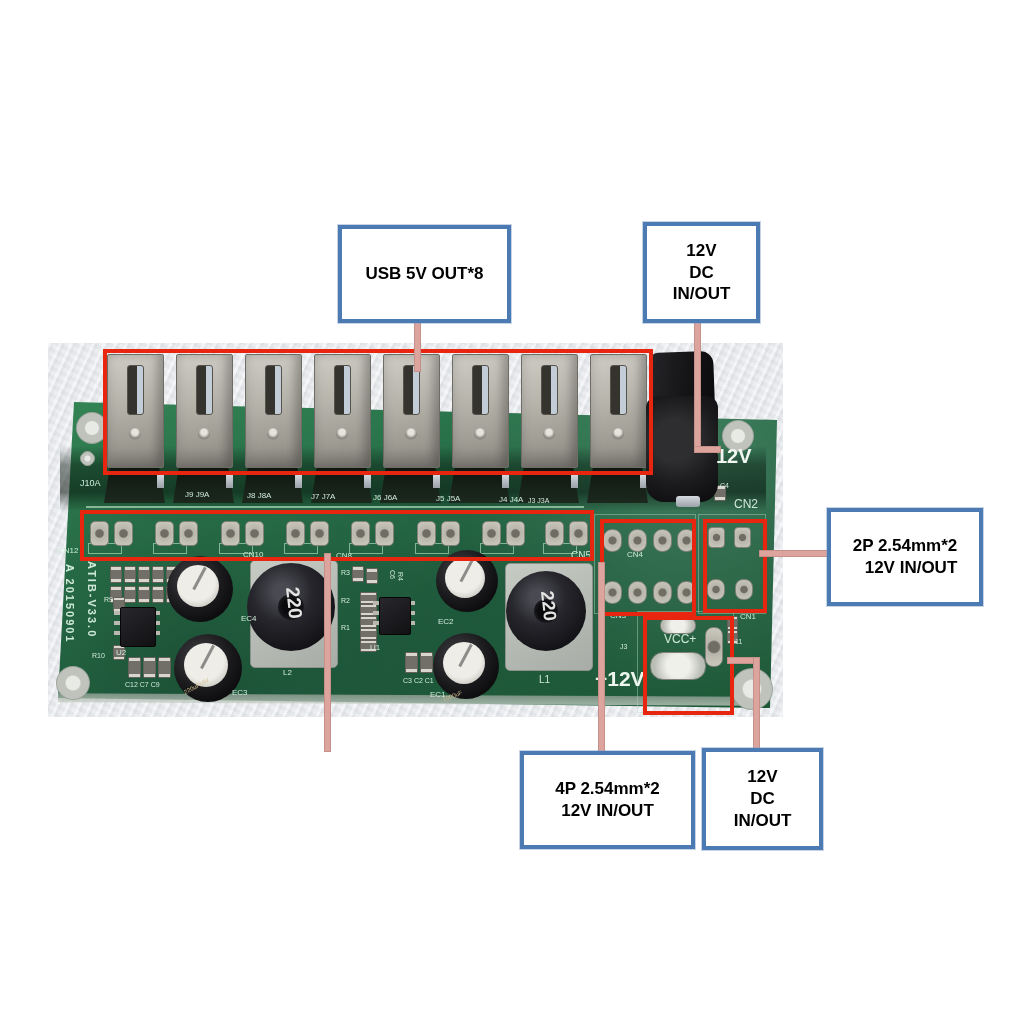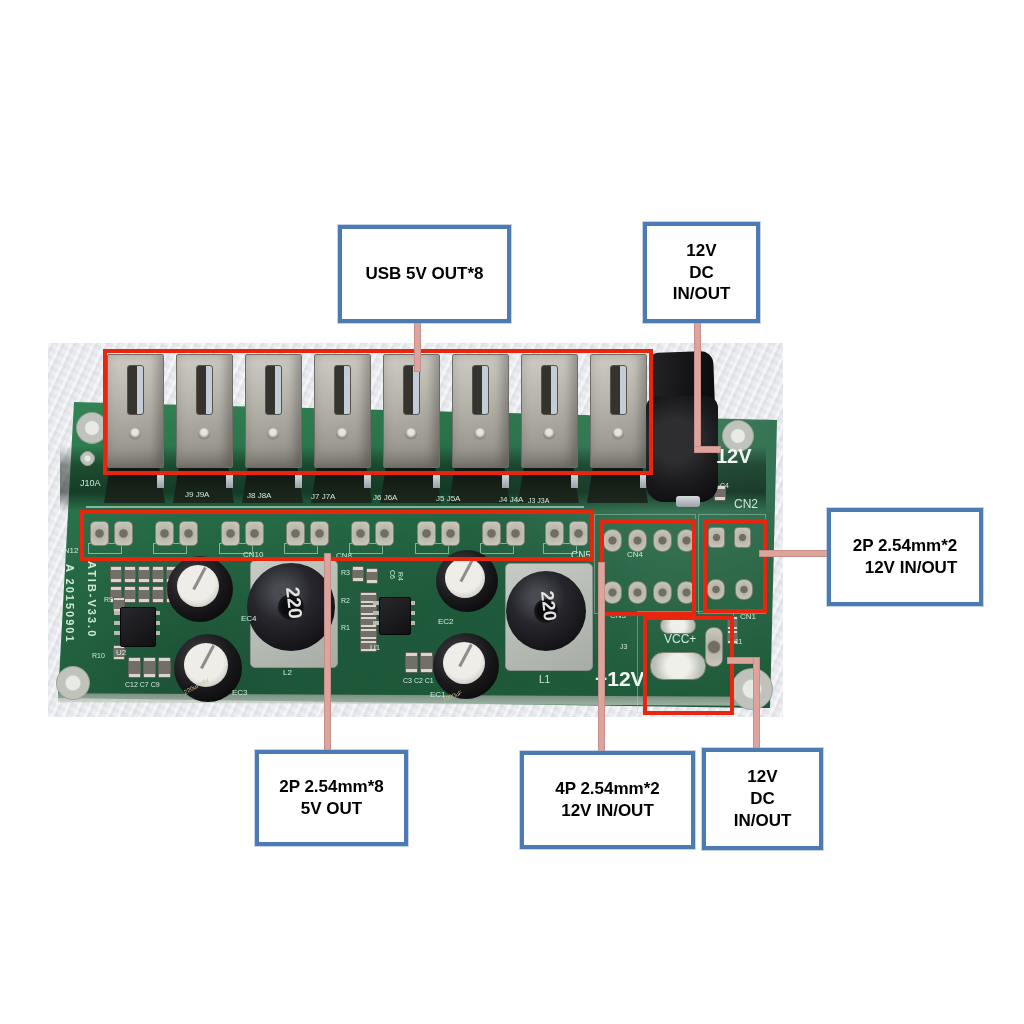--- a/index.html
+++ b/index.html
@@ -78,24 +78,20 @@
       <span>USB 5V OUT*8</span>
     </div>
     <div class="callout" style="left:643px;top:222px;width:109px;height:93px;">
       <span>12V
 DC
 IN/OUT</span>
     </div>
     <div class="callout" style="left:827px;top:508px;width:148px;height:90px;text-align:right;">
       <span>2P 2.54mm*2
 12V IN/OUT</span>
-    </div>
-    <div class="callout" style="left:255px;top:750px;width:145px;height:88px;">
-      <span>2P 2.54mm*8
-5V OUT</span>
     </div>
     <div class="callout" style="left:520px;top:751px;width:167px;height:90px;">
       <span>4P 2.54mm*2
 12V IN/OUT</span>
     </div>
     <div class="callout" style="left:702px;top:748px;width:113px;height:94px;">
       <span>12V
 DC
 IN/OUT</span>
     </div>

